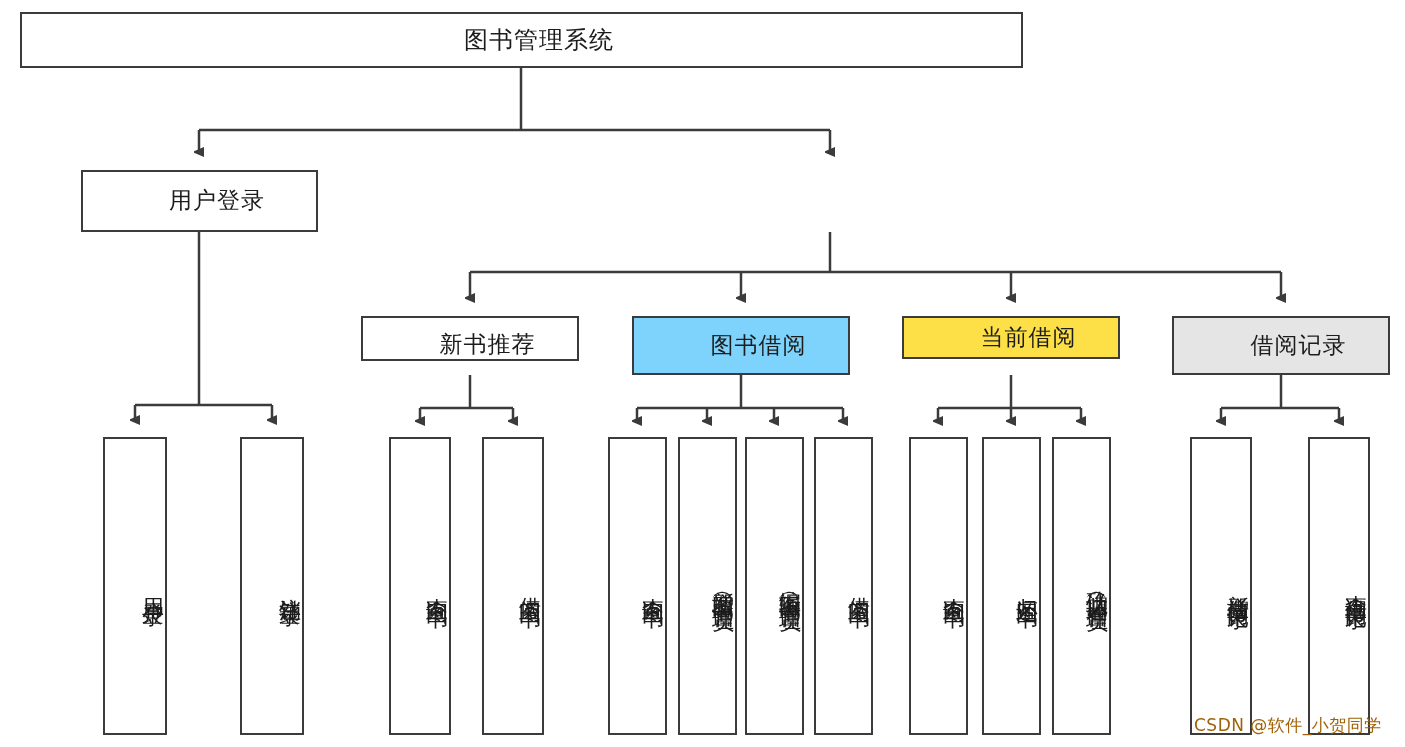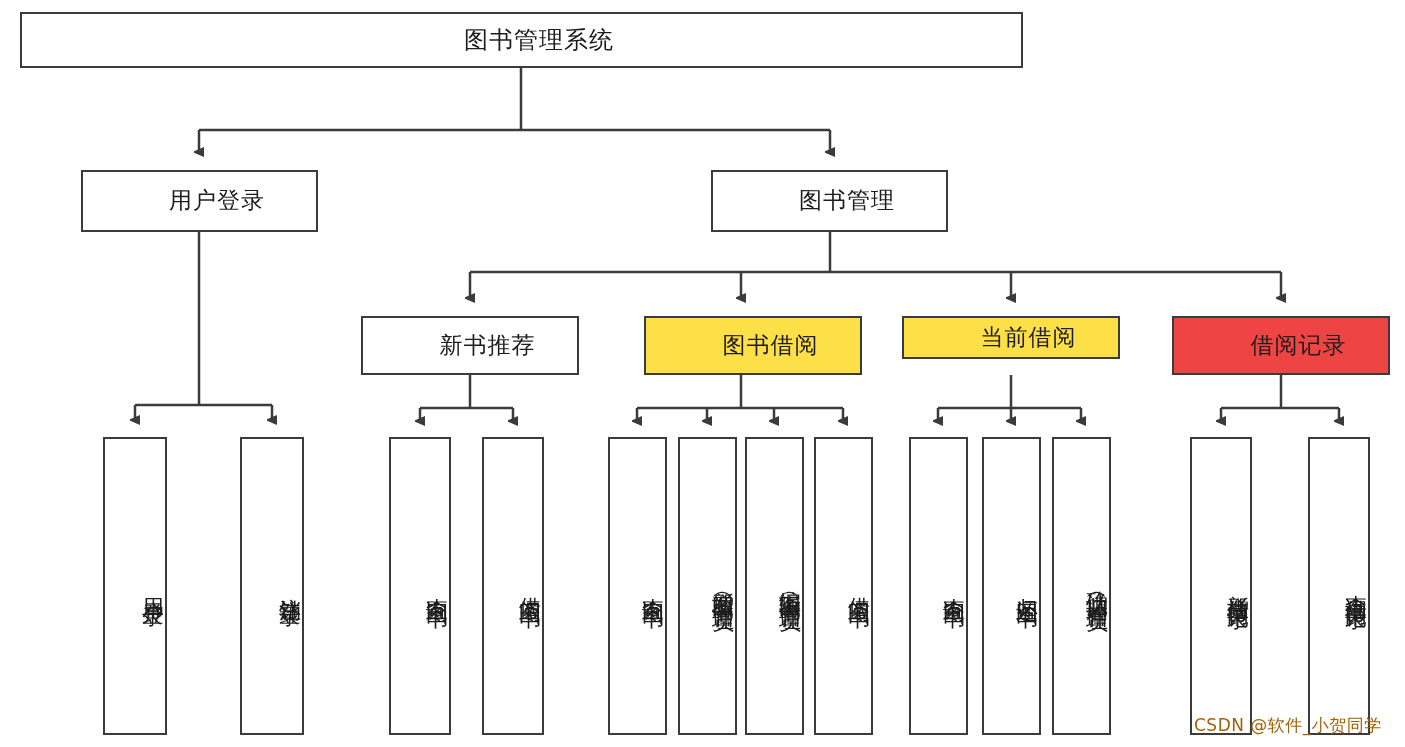--- a/index.html
+++ b/index.html
@@ -127,34 +127,31 @@
     </g>
   </svg>
 
   <div class="node horiz root" style="left: 20px; top: 12px; width: 1003px; height: 56px; border-color: rgb(59, 59, 59); background: rgb(255, 255, 255); color: rgb(28, 28, 28);">
     <span>图书管理系统</span>
   </div>
 
   <div class="node horiz" style="left: 81px; top: 170px; width: 237px; height: 62px; border-color: rgb(59, 59, 59); background: rgb(255, 255, 255); color: rgb(28, 28, 28);">
     <span>用户登录</span>
   </div>
-  <div class="node horiz" style="left: 711px; top: 170px; width: 237px; height: 62px; border-color: rgb(59, 59, 59); background: rgb(255, 255, 255); color: rgb(28, 28, 28);">
-    <span>图书管理</span>
-  </div>
 
-  <div class="node horiz" style="left: 361px; top: 316px; width: 218px; height: 59px; border-color: rgb(59, 59, 59); background: rgb(255, 255, 255); color: rgb(28, 28, 28);">
+  <div class="node horiz" style="left: 361px; top: 316px; width: 218px; height: 45px; border-color: rgb(59, 59, 59); background: rgb(255, 255, 255); color: rgb(28, 28, 28); align-items: flex-end;">
     <span>新书推荐</span>
   </div>
-  <div class="node horiz" style="left: 632px; top: 316px; width: 218px; height: 59px; border-color: rgb(59, 59, 59); background: #fde047; color: rgb(28, 28, 28); margin-left: 12px;">
+  <div class="node horiz" style="left: 632px; top: 316px; width: 218px; height: 59px; border-color: rgb(59, 59, 59); background: #7dd3fc; color: rgb(28, 28, 28);">
     <span>图书借阅</span>
   </div>
   <div class="node horiz" style="left: 902px; top: 316px; width: 218px; height: 43px; border-color: rgb(59, 59, 59); background: #fde047; color: rgb(28, 28, 28);">
     <span>当前借阅</span>
   </div>
-  <div class="node horiz" style="left: 1172px; top: 316px; width: 218px; height: 59px; border-color: rgb(59, 59, 59); background: #ef4444; color: rgb(28, 28, 28);">
+  <div class="node horiz" style="left: 1172px; top: 316px; width: 218px; height: 59px; border-color: rgb(59, 59, 59); background: #e5e5e5; color: rgb(28, 28, 28);">
     <span>借阅记录</span>
   </div>
 
   <div class="node vert" style="left: 103px; top: 437px; width: 64px; height: 298px; border-color: rgb(59, 59, 59); background: rgb(255, 255, 255); color: rgb(28, 28, 28);">
     <span class="vtext">用户登录</span>
   </div>
   <div class="node vert" style="left: 240px; top: 437px; width: 64px; height: 298px; border-color: rgb(59, 59, 59); background: rgb(255, 255, 255); color: rgb(28, 28, 28);">
     <span class="vtext">注销登录</span>
   </div>
 

